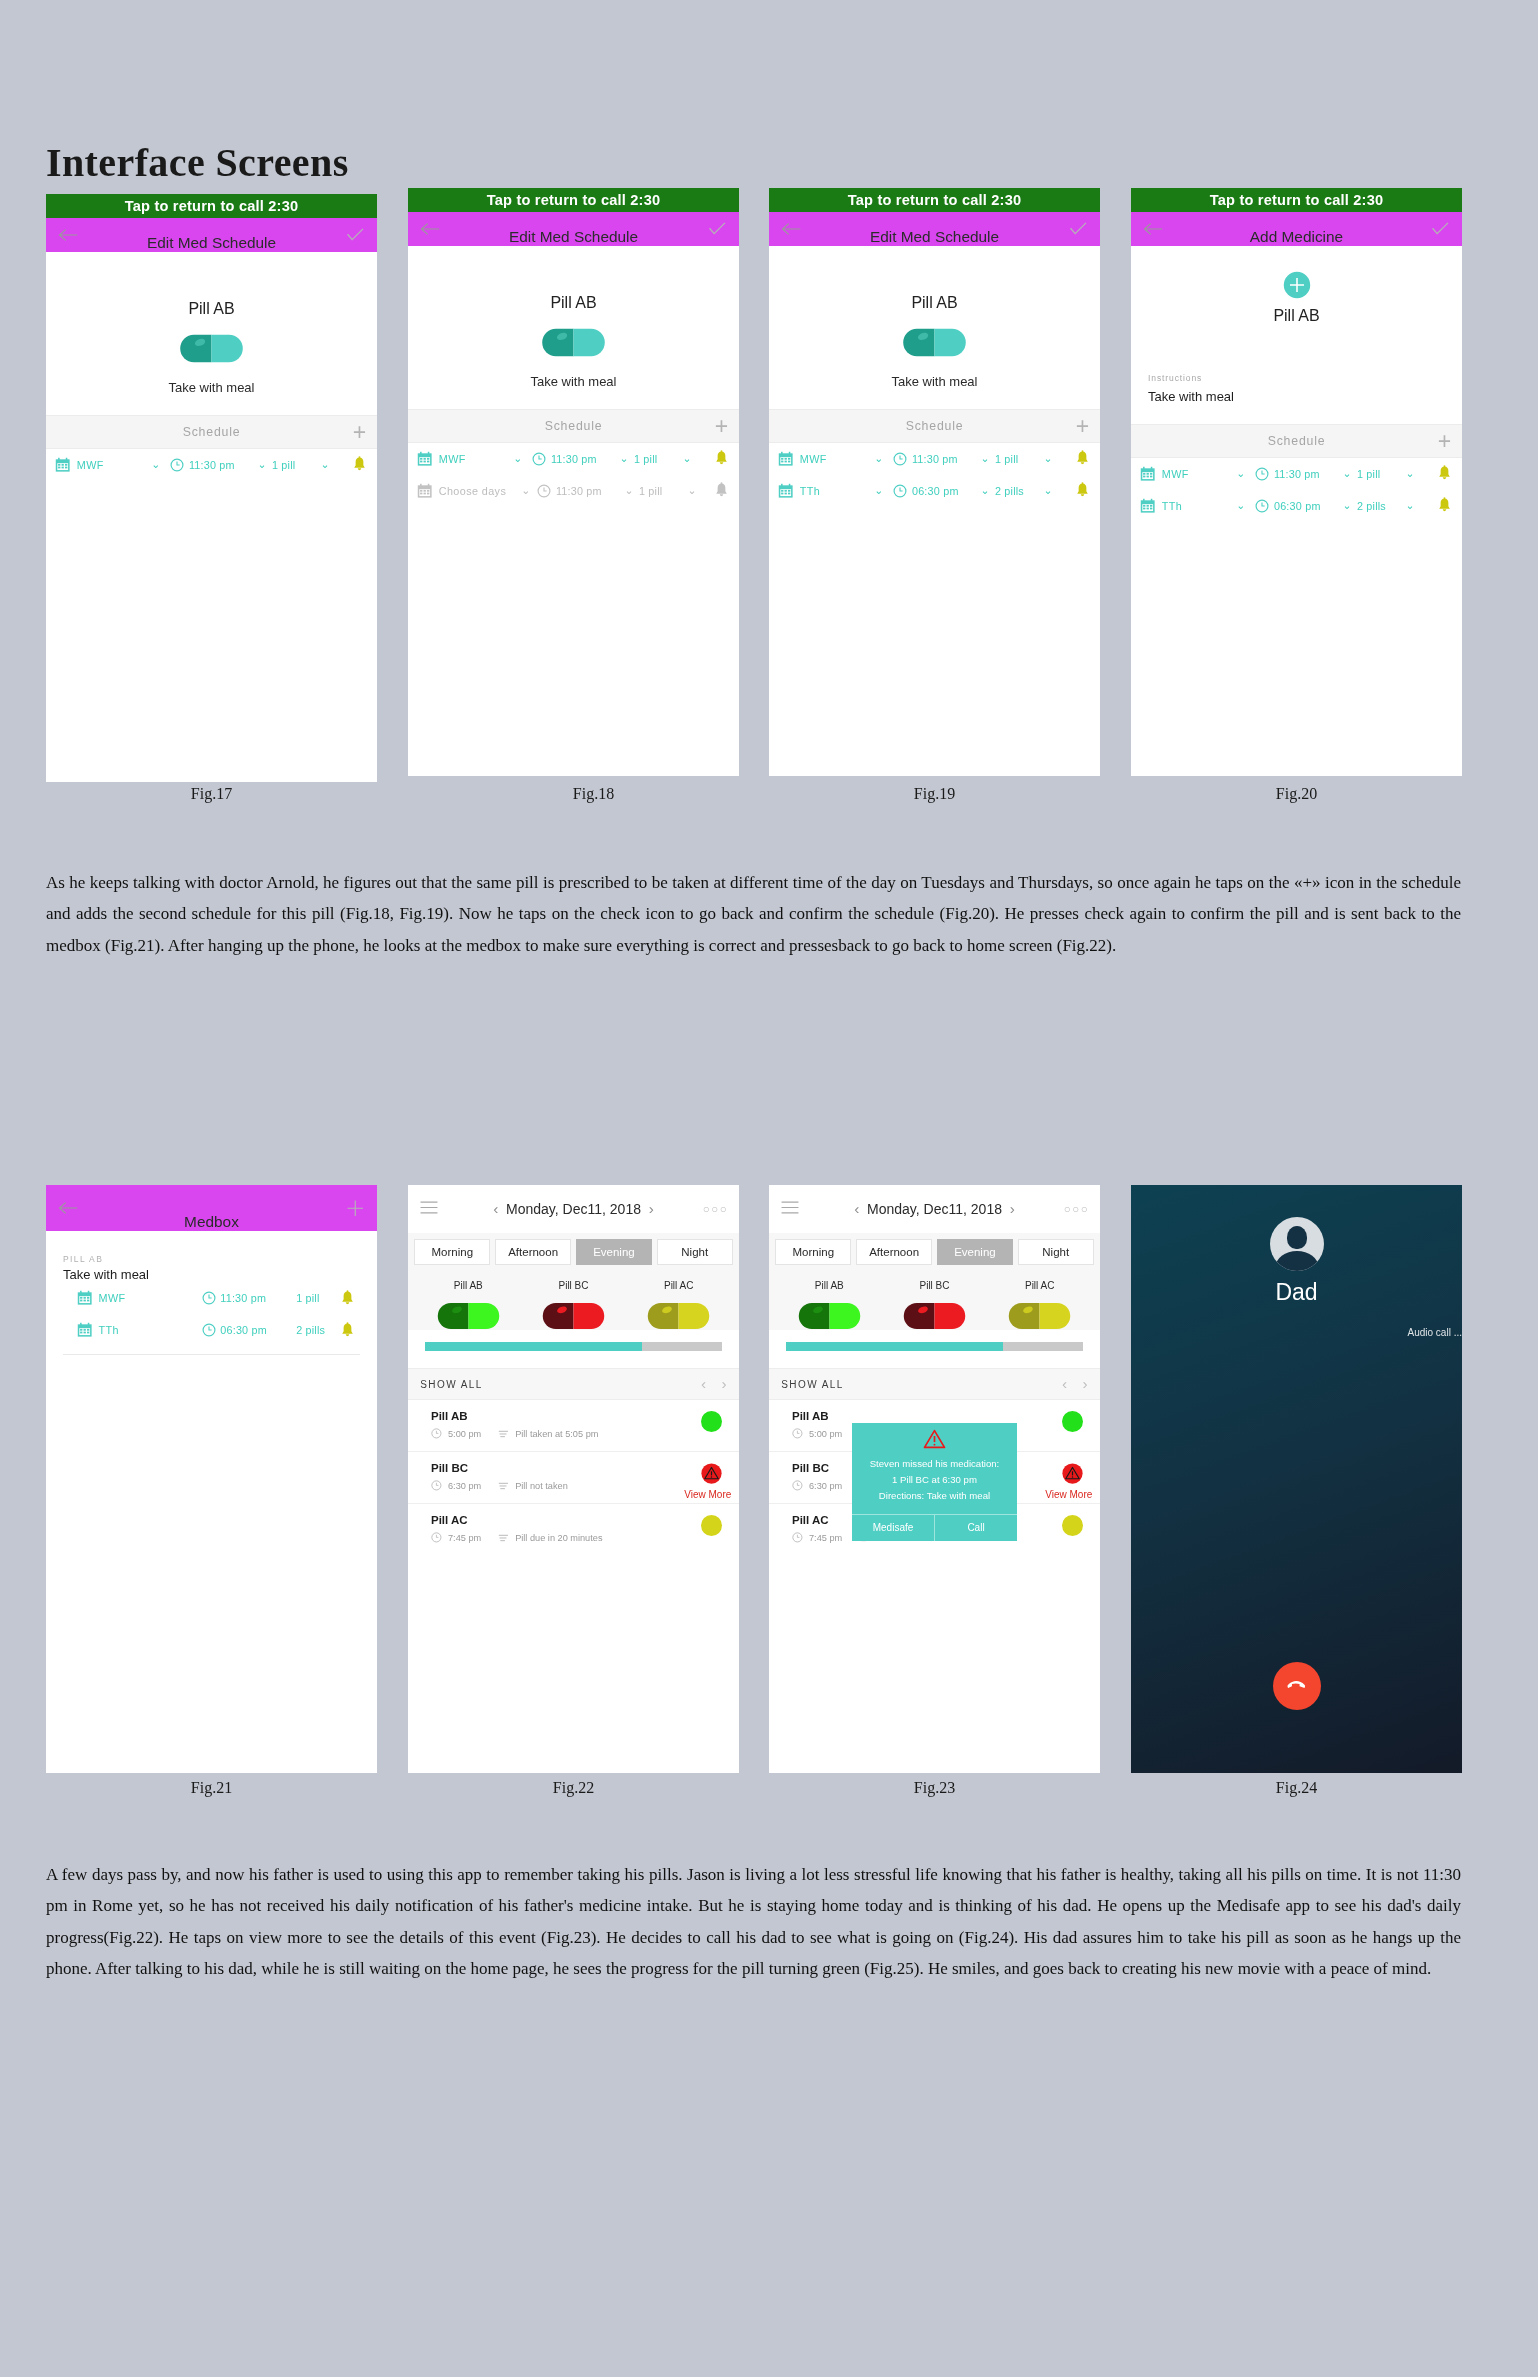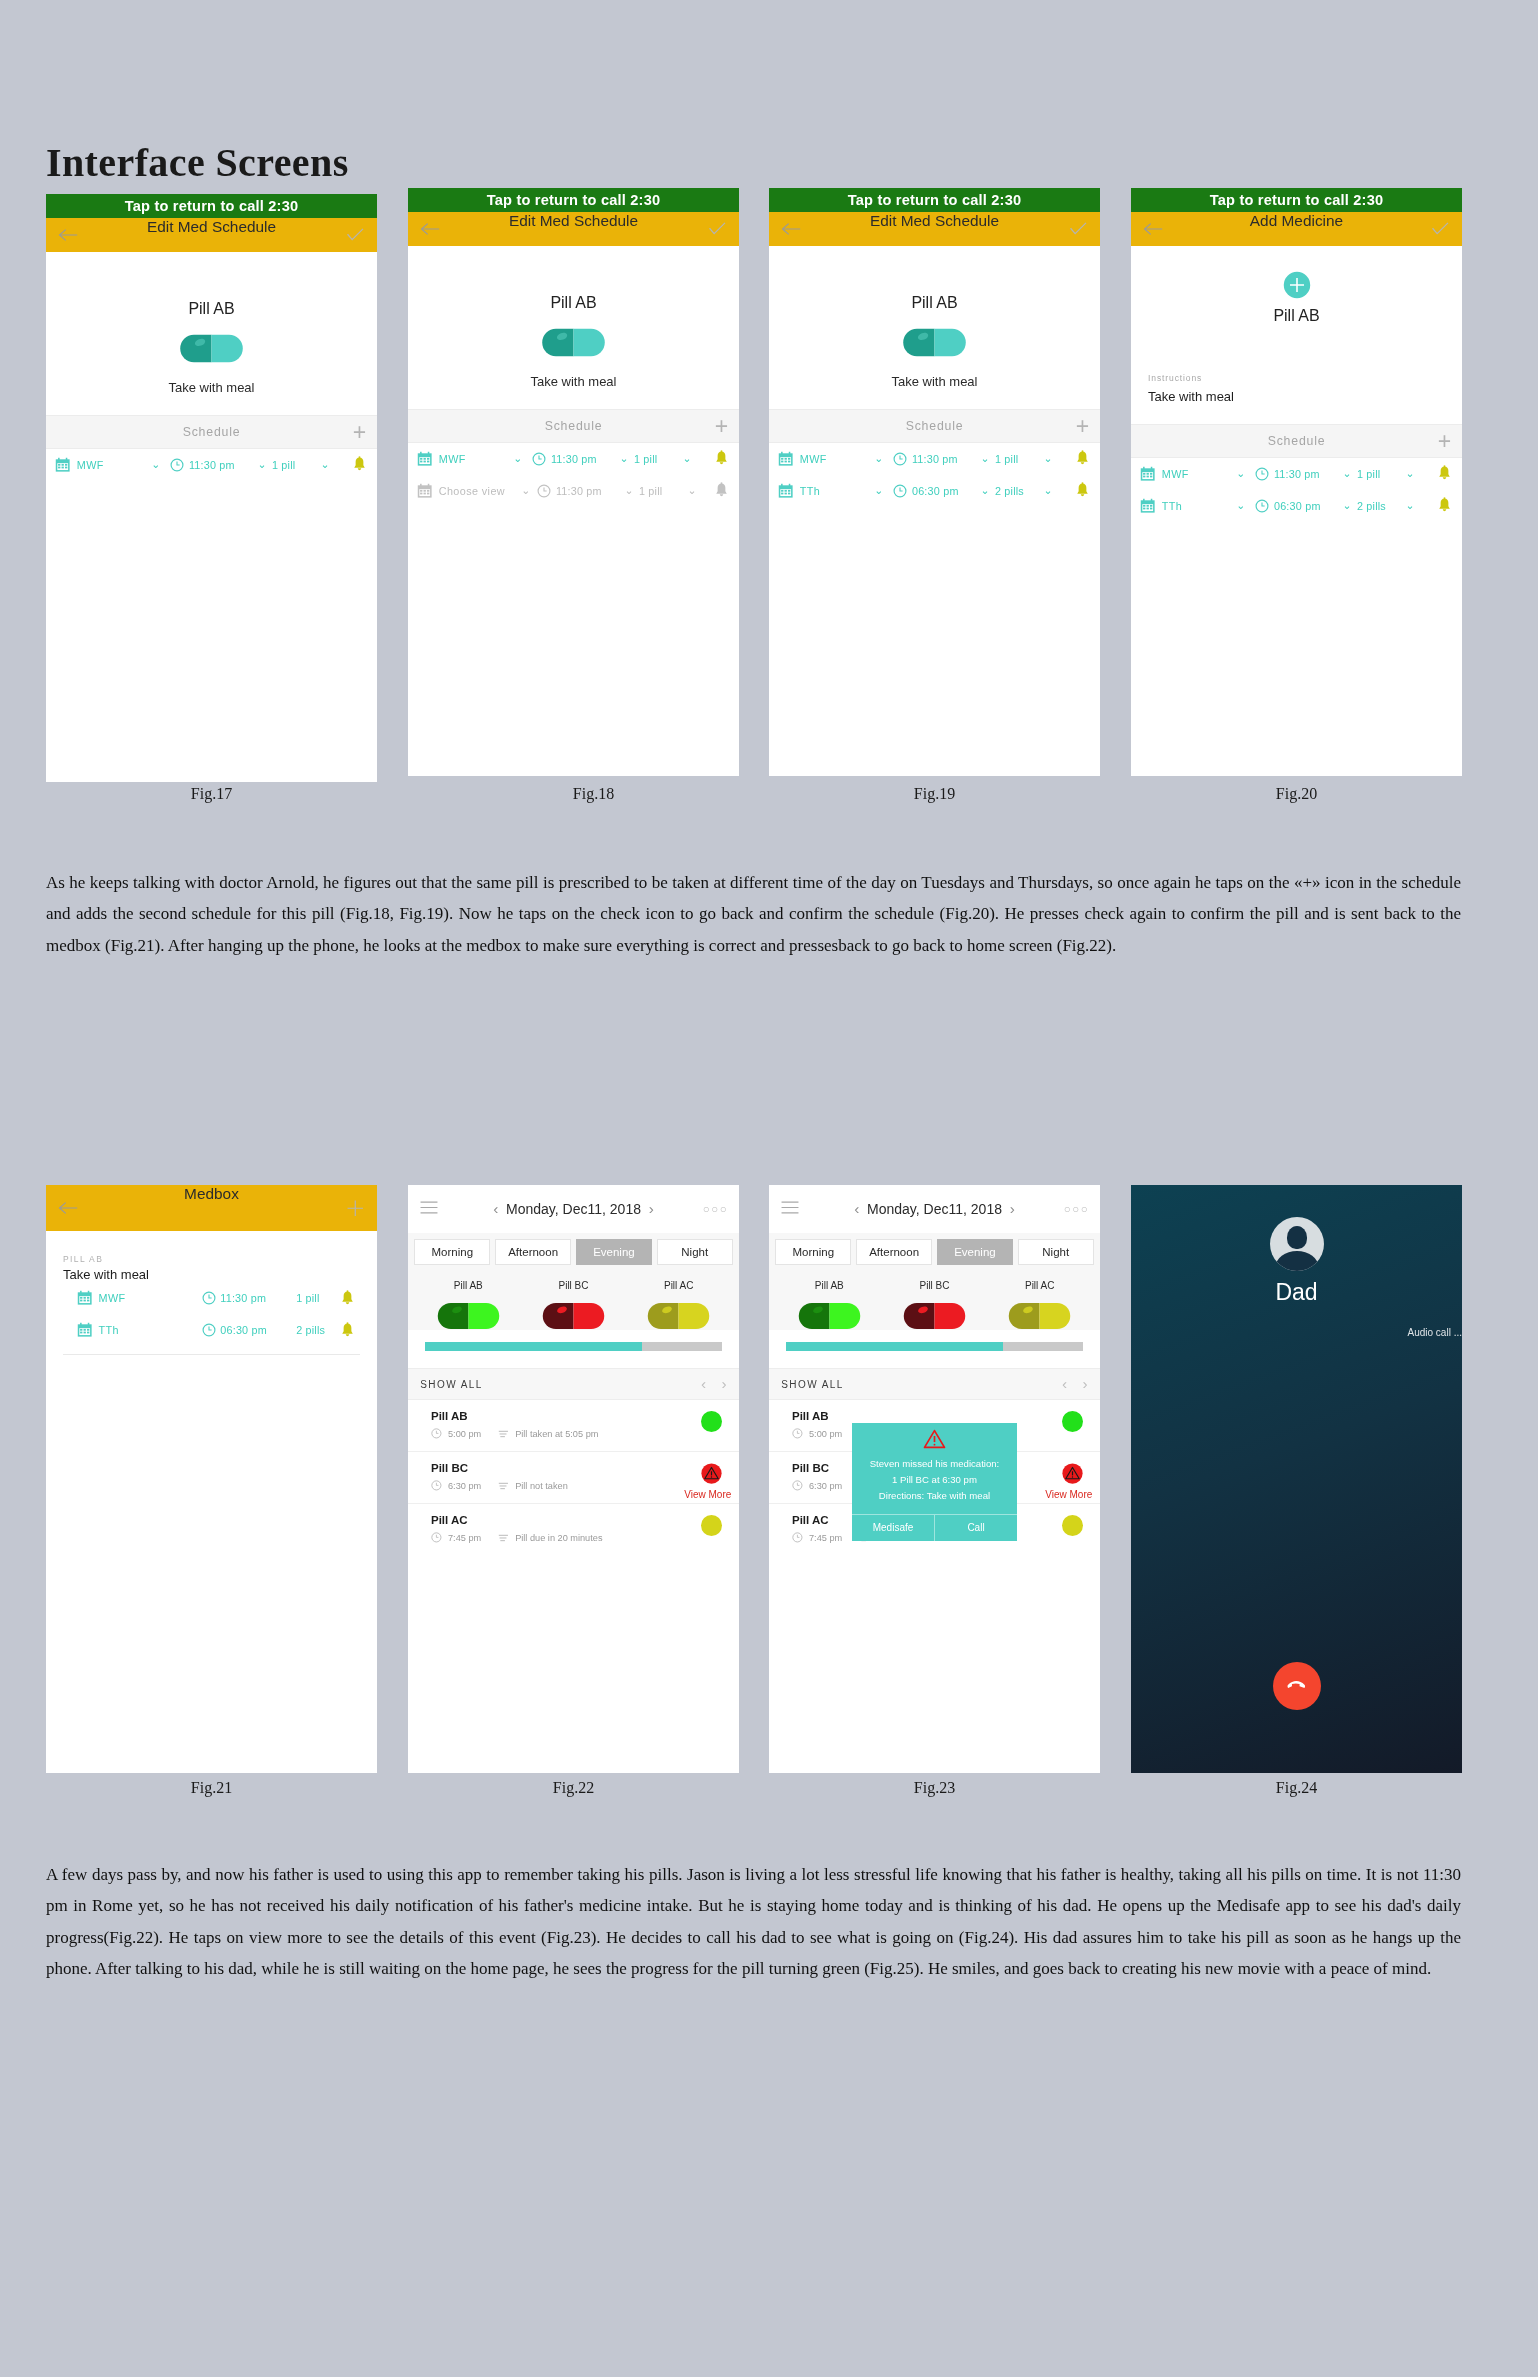--- a/index.html
+++ b/index.html
@@ -36,22 +36,22 @@
     background:#1a7a13; color:#fff;
     text-align:center;
     font-size:14.6px; font-weight:600;
     padding:3.8px 0 4.6px 0;
     letter-spacing:0.2px;
   }
   
   .navbar{
     position:relative;
     height:34px;
-    display:flex; align-items:flex-start; justify-content:center;
-    background:#eab308;
+    display:flex; align-items:flex-end; justify-content:center;
+    background:#d946ef;
   }
   .navbar .title{ font-size:15.4px; color:#2b2b2b; }
   .nav-left, .nav-right{
     position:absolute; top:50%; transform:translateY(-50%);
     width:26px; height:26px; display:flex; align-items:center; justify-content:center;
   }
   .nav-left{ left:9.2px; }
   .nav-right{ right:9.2px; }
   .icon-svg{ display:block; }
 
@@ -336,21 +336,21 @@
             <rect x="8.5" y="9" width="3" height="2.3"></rect>
             <rect x="13" y="9" width="3" height="2.3"></rect>
             <rect x="4" y="12.5" width="3" height="2.3"></rect>
             <rect x="8.5" y="12.5" width="3" height="2.3"></rect>
             <rect x="13" y="12.5" width="3" height="2.3"></rect>
           </g>
           <rect x="4" y="1" width="2" height="4" fill="#c2c2c2"></rect>
           <rect x="14" y="1" width="2" height="4" fill="#c2c2c2"></rect>
         </svg>
     </span>
-    <span class="sr-days inactive" style="width:80px;">Choose view</span>
+    <span class="sr-days inactive" style="width:80px;">Choose days</span>
     <span class="sr-chev inactive" style="width:14px;">⌄</span>
     <span class="sr-clock">
       <svg width="14" height="14" viewBox="0 0 18 18">
           <circle cx="9" cy="9" r="7.6" fill="none" stroke="#c2c2c2" stroke-width="1.5"></circle>
           <path d="M9 4.6 V9 H12.4" stroke="#c2c2c2" stroke-width="1.4" fill="none"></path>
         </svg>
     </span>
     <span class="sr-time inactive">11:30 pm</span>
     <span class="sr-chev inactive">⌄</span>
     <span class="sr-qty inactive">1 pill</span>

